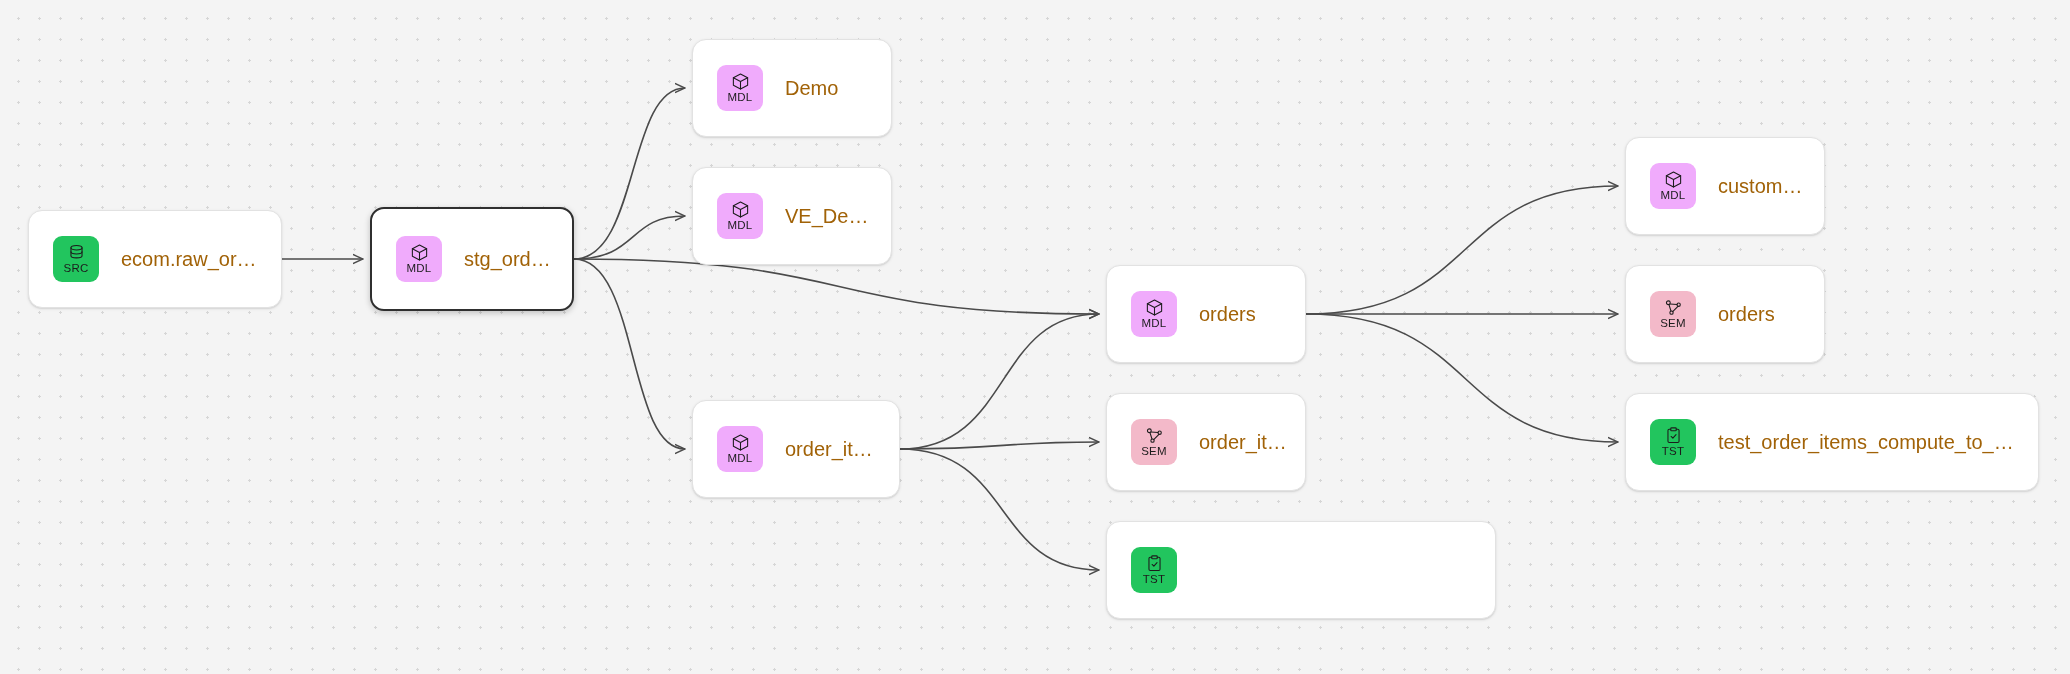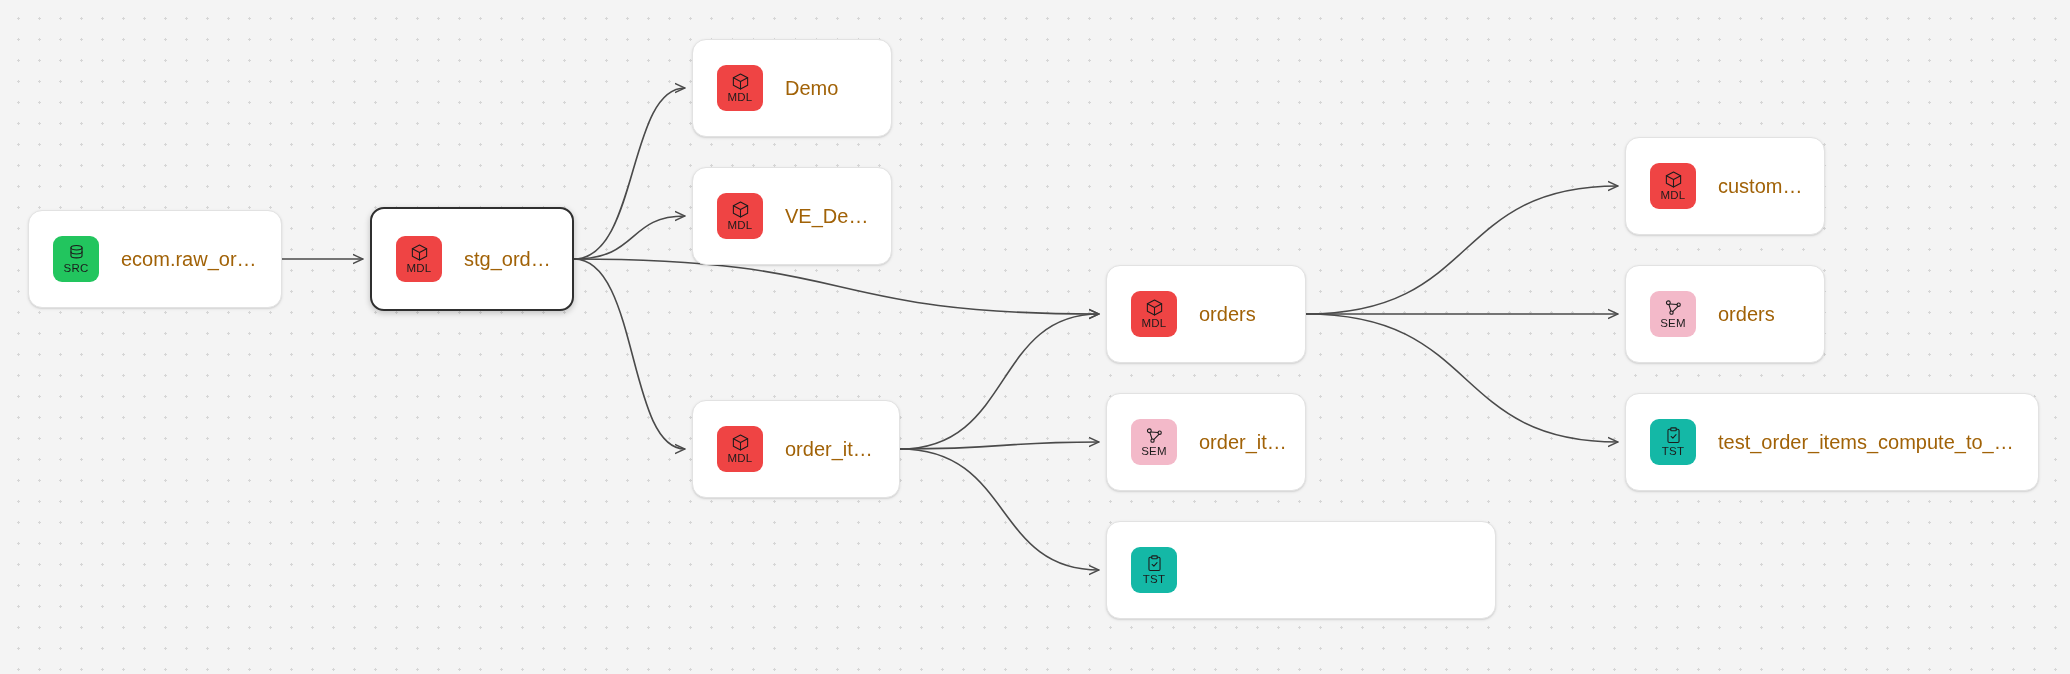--- a/index.html
+++ b/index.html
@@ -78,23 +78,23 @@
 
   .badge-text {
     font-size: 11.5px;
     font-weight: 500;
     color: #1c1c1c;
     letter-spacing: 0.2px;
     line-height: 1;
   }
 
   .badge-src { background: #22c55e; }
-  .badge-mdl { background: #ef4444; }
+  .badge-mdl { background: #f0abfc; }
   .badge-sem { background: #f3b9c9; }
-  .badge-tst { background: #14b8a6; }
+  .badge-tst { background: #22c55e; }
 
   .node-label {
     margin-left: 22px;
     font-size: 20px;
     color: #a16207;
     white-space: nowrap;
     overflow: hidden;
     text-overflow: ellipsis;
     padding-right: 18px;
   }

